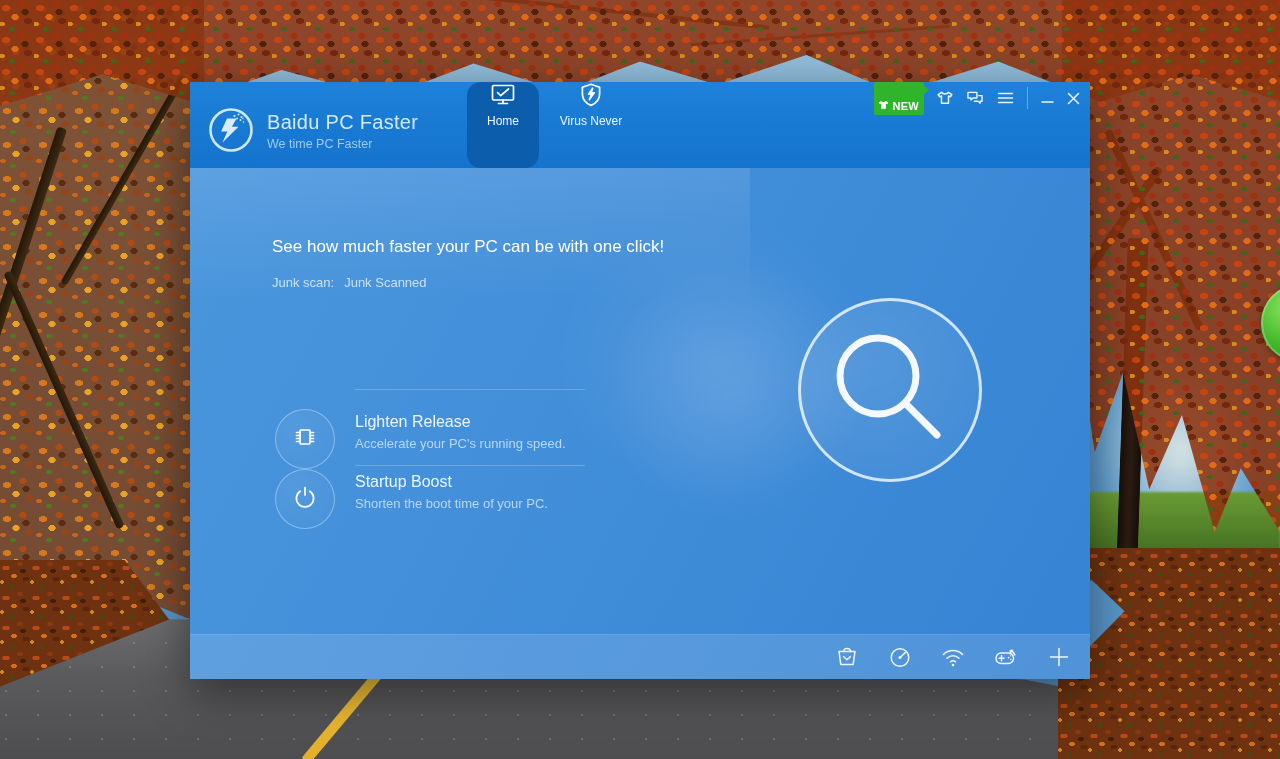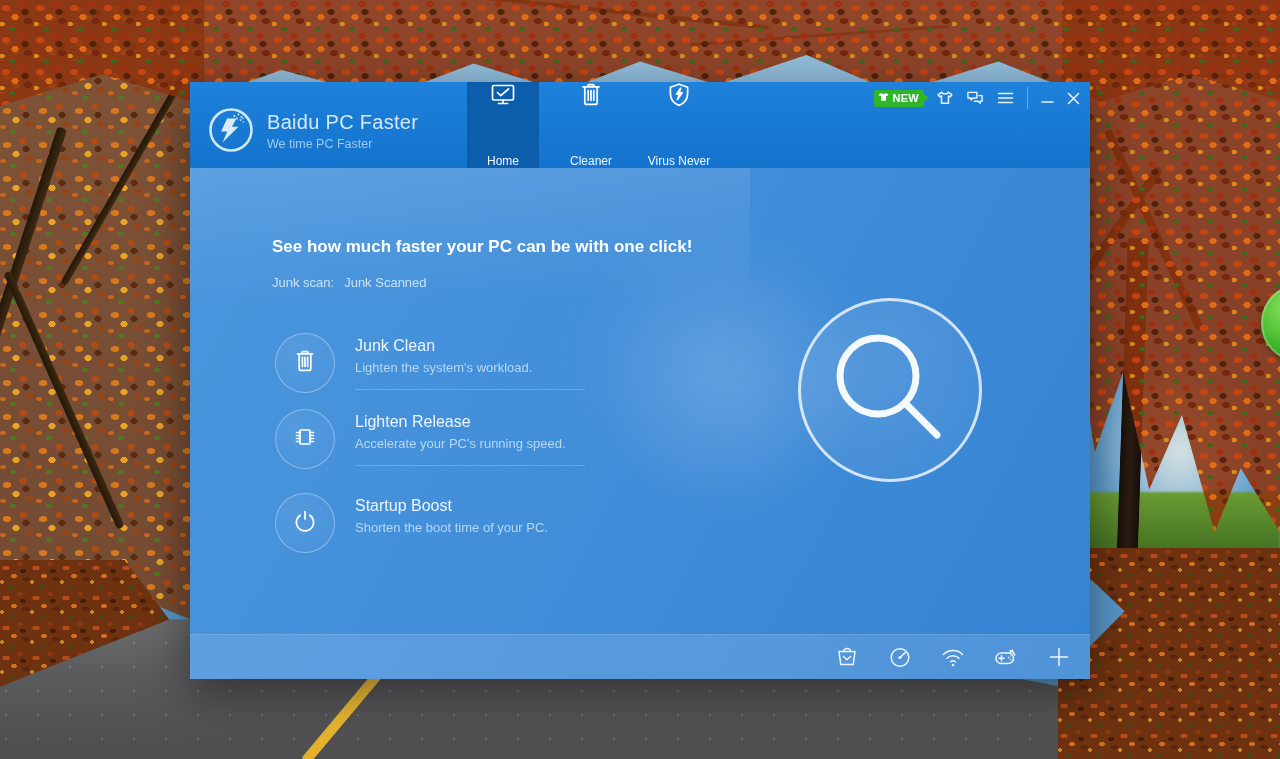--- a/index.html
+++ b/index.html
@@ -74,44 +74,44 @@
   .window{left:190px;top:82px;width:900px;height:597px;
       box-shadow:0 14px 44px rgba(0,0,0,0.45);overflow:hidden;
       background:linear-gradient(118deg,#4b97dd 0%,#428ed9 45%,#3583d3 100%);}
   .header{position:absolute;left:0;top:0;width:900px;height:86px;
       background:linear-gradient(180deg,#1e81da,#1473cd);}
   .logo{position:absolute;left:17px;top:24px;width:48px;height:48px;}
   .title-block{position:absolute;left:77px;top:28px;}
   .app-title{font-size:20px;color:#d4e9fb;letter-spacing:.3px;line-height:24px;}
   .app-tagline{font-size:12.5px;color:#9ccaf0;margin-top:3px;}
   .nav{position:absolute;left:277px;top:0;height:86px;display:flex;gap:16px;}
-  .tab{width:72px;height:86px;display:flex;flex-direction:column;align-items:center;justify-content:space-between;cursor:pointer;}
+  .tab{width:72px;height:86px;display:flex;flex-direction:column;align-items:center;justify-content:flex-start;cursor:pointer;border-radius:14px;}
   .tab.active{background:#0d5dad;}
   .tab .tab-label{font-size:12px;color:#f2f9ff;margin-top:6px;}
   .tab svg{display:block;}
   .controls{position:absolute;top:5px;right:10px;display:flex;align-items:center;gap:13px;height:22px;}
   .new-badge{position:relative;display:flex;align-items:center;gap:3px;background:#2fb42c;color:#fff;
-      font-size:11px;font-weight:bold;height:17px;padding:0 5px 0 4px;border-radius:2px;letter-spacing:.3px;}
+      font-size:11px;font-weight:bold;height:17px;padding:16px 5px 0 4px;border-radius:2px;letter-spacing:.3px;}
   .new-badge::after{content:"";position:absolute;right:-5px;top:4.5px;border-left:5px solid #2fb42c;
       border-top:4px solid transparent;border-bottom:4px solid transparent;}
   .ctrl{display:flex;align-items:center;justify-content:center;cursor:pointer;opacity:.92;}
   .vdiv{width:1px;height:22px;background:rgba(255,255,255,0.35);}
 
   .main{position:absolute;left:0;top:86px;width:900px;height:466px;}
   .blob-a{left:310px;top:4px;width:430px;height:380px;border-radius:50%;
       background:radial-gradient(closest-side,rgba(255,255,255,0.10),rgba(255,255,255,0) 75%);}
   .blob-b{left:0;top:0;width:560px;height:132px;
       background:linear-gradient(180deg,rgba(255,255,255,0.10),rgba(255,255,255,0));}
   .scan-halo{left:380px;top:60px;width:330px;height:330px;border-radius:50%;
       background:radial-gradient(closest-side,rgba(255,255,255,0.09),rgba(255,255,255,0) 80%);}
-  .headline{position:absolute;left:82px;top:69px;font-size:17px;font-weight:bold;color:#ffffff;}
+  .headline{position:absolute;left:82px;top:69px;font-size:17px;font-weight:normal;color:#ffffff;}
   .lastscan{position:absolute;left:82px;top:107px;font-size:13px;color:#c9e2f7;}
   .lastscan .val{margin-left:10px;}
   .feature{position:absolute;left:85px;width:520px;height:62px;cursor:pointer;}
-  .f1{top:165px;} .f2{top:241px;} .f3{top:325px;}
+  .f1{top:165px;} .f2{top:241px;} .f3{top:301px;}
   .f-circle{position:absolute;left:0;top:0;width:58px;height:58px;border-radius:50%;
       border:1px solid rgba(255,255,255,0.35);display:flex;align-items:center;justify-content:center;
       background:radial-gradient(circle at 38% 32%,rgba(255,255,255,0.08),rgba(255,255,255,0.02));}
   .f-text{position:absolute;left:80px;top:4px;}
   .f-title{font-size:16px;color:#eef7ff;}
   .f-desc{font-size:13px;color:#b6d8f2;margin-top:5px;}
   .f-div{position:absolute;left:165px;width:230px;height:1px;background:rgba(255,255,255,0.22);}
   .d1{top:221px;} .d2{top:297px;}
   .scan-button{position:absolute;left:608px;top:130px;width:184px;height:184px;border-radius:50%;
       border:3px solid rgba(240,248,255,0.82);cursor:pointer;box-sizing:border-box;
@@ -184,33 +184,20 @@
               <path d="M8.5,10.5 l3.2,3.2 L19.5,7"></path>
               <path d="M14,18 v3 M9.5,21.5 h9"></path>
             </g>
               </svg>
           </span>
           <span class="tab-label">Home</span>
         </div>
         <div class="tab">
           <span>
             <svg width="28" height="26" viewBox="0 0 28 26">
-                <g class="ic">
-              <path d="M11,4.6 V3.6 a1,1 0 0 1 1,-1 h4 a1,1 0 0 1 1,1 v1"></path>
-              <path d="M6,4.8 h16"></path>
-              <path d="M7.8,4.8 V20.4 a2,2 0 0 0 2,2 h8.4 a2,2 0 0 0 2,-2 V4.8"></path>
-              <path d="M11.2,8.6 v9.6 M14,8.6 v9.6 M16.8,8.6 v9.6"></path>
-            </g>
-              </svg>
-          </span>
-          <span class="tab-label">Cleaner</span>
-        </div>
-        <div class="tab">
-          <span>
-            <svg width="28" height="26" viewBox="0 0 28 26">
                 <g class="ic" stroke-width="1.6">
               <path d="M14,2.2 l8.6,3 V12 c0,5.3 -3.4,9.3 -8.6,11.4 C8.8,21.3 5.4,17.3 5.4,12 V5.2 Z"></path>
               <path d="M15.6,6.2 L11.6,12.2 h3 L12.4,17.6 l4.8,-6.8 h-3 Z"></path>
             </g>
               </svg>
           </span>
           <span class="tab-label">Virus Never</span>
         </div>
       </div>
 
@@ -260,38 +247,20 @@
     <div class="main">
       <div class="abs blob-b"></div>
       <div class="abs blob-a"></div>
       <div class="abs scan-halo"></div>
 
       <div class="headline">See how much faster your PC can be with one click!</div>
       <div class="lastscan">
         <span>Junk scan:</span><span class="val">Junk Scanned</span>
       </div>
 
-      <div class="feature f1">
-        <div class="f-circle">
-          <span>
-            <svg width="28" height="28" viewBox="0 0 28 28">
-                <g class="ic" stroke-width="1.6">
-              <path d="M11,6.6 V5.6 a1,1 0 0 1 1,-1 h4 a1,1 0 0 1 1,1 v1"></path>
-              <path d="M6.5,6.8 h15"></path>
-              <path d="M8.2,6.8 V21.4 a2,2 0 0 0 2,2 h7.6 a2,2 0 0 0 2,-2 V6.8"></path>
-              <path d="M11.4,10.4 v9 M14,10.4 v9 M16.6,10.4 v9"></path>
-            </g>
-              </svg>
-          </span>
-        </div>
-        <div class="f-text">
-          <div class="f-title">Junk Clean</div>
-          <div class="f-desc">Lighten the system's workload.</div>
-        </div>
-      </div>
       <div class="f-div d1"></div>
 
       <div class="feature f2">
         <div class="f-circle">
           <span>
             <svg width="28" height="28" viewBox="0 0 28 28">
                 <g class="ic" stroke-width="1.6">
               <rect x="9" y="7" width="10" height="14" rx="1"></rect>
               <path d="M9,9.5 H5.5 M9,12.5 H5.5 M9,15.5 H5.5 M9,18.5 H5.5"></path>
               <path d="M19,9.5 h3.5 M19,12.5 h3.5 M19,15.5 h3.5 M19,18.5 h3.5"></path>

